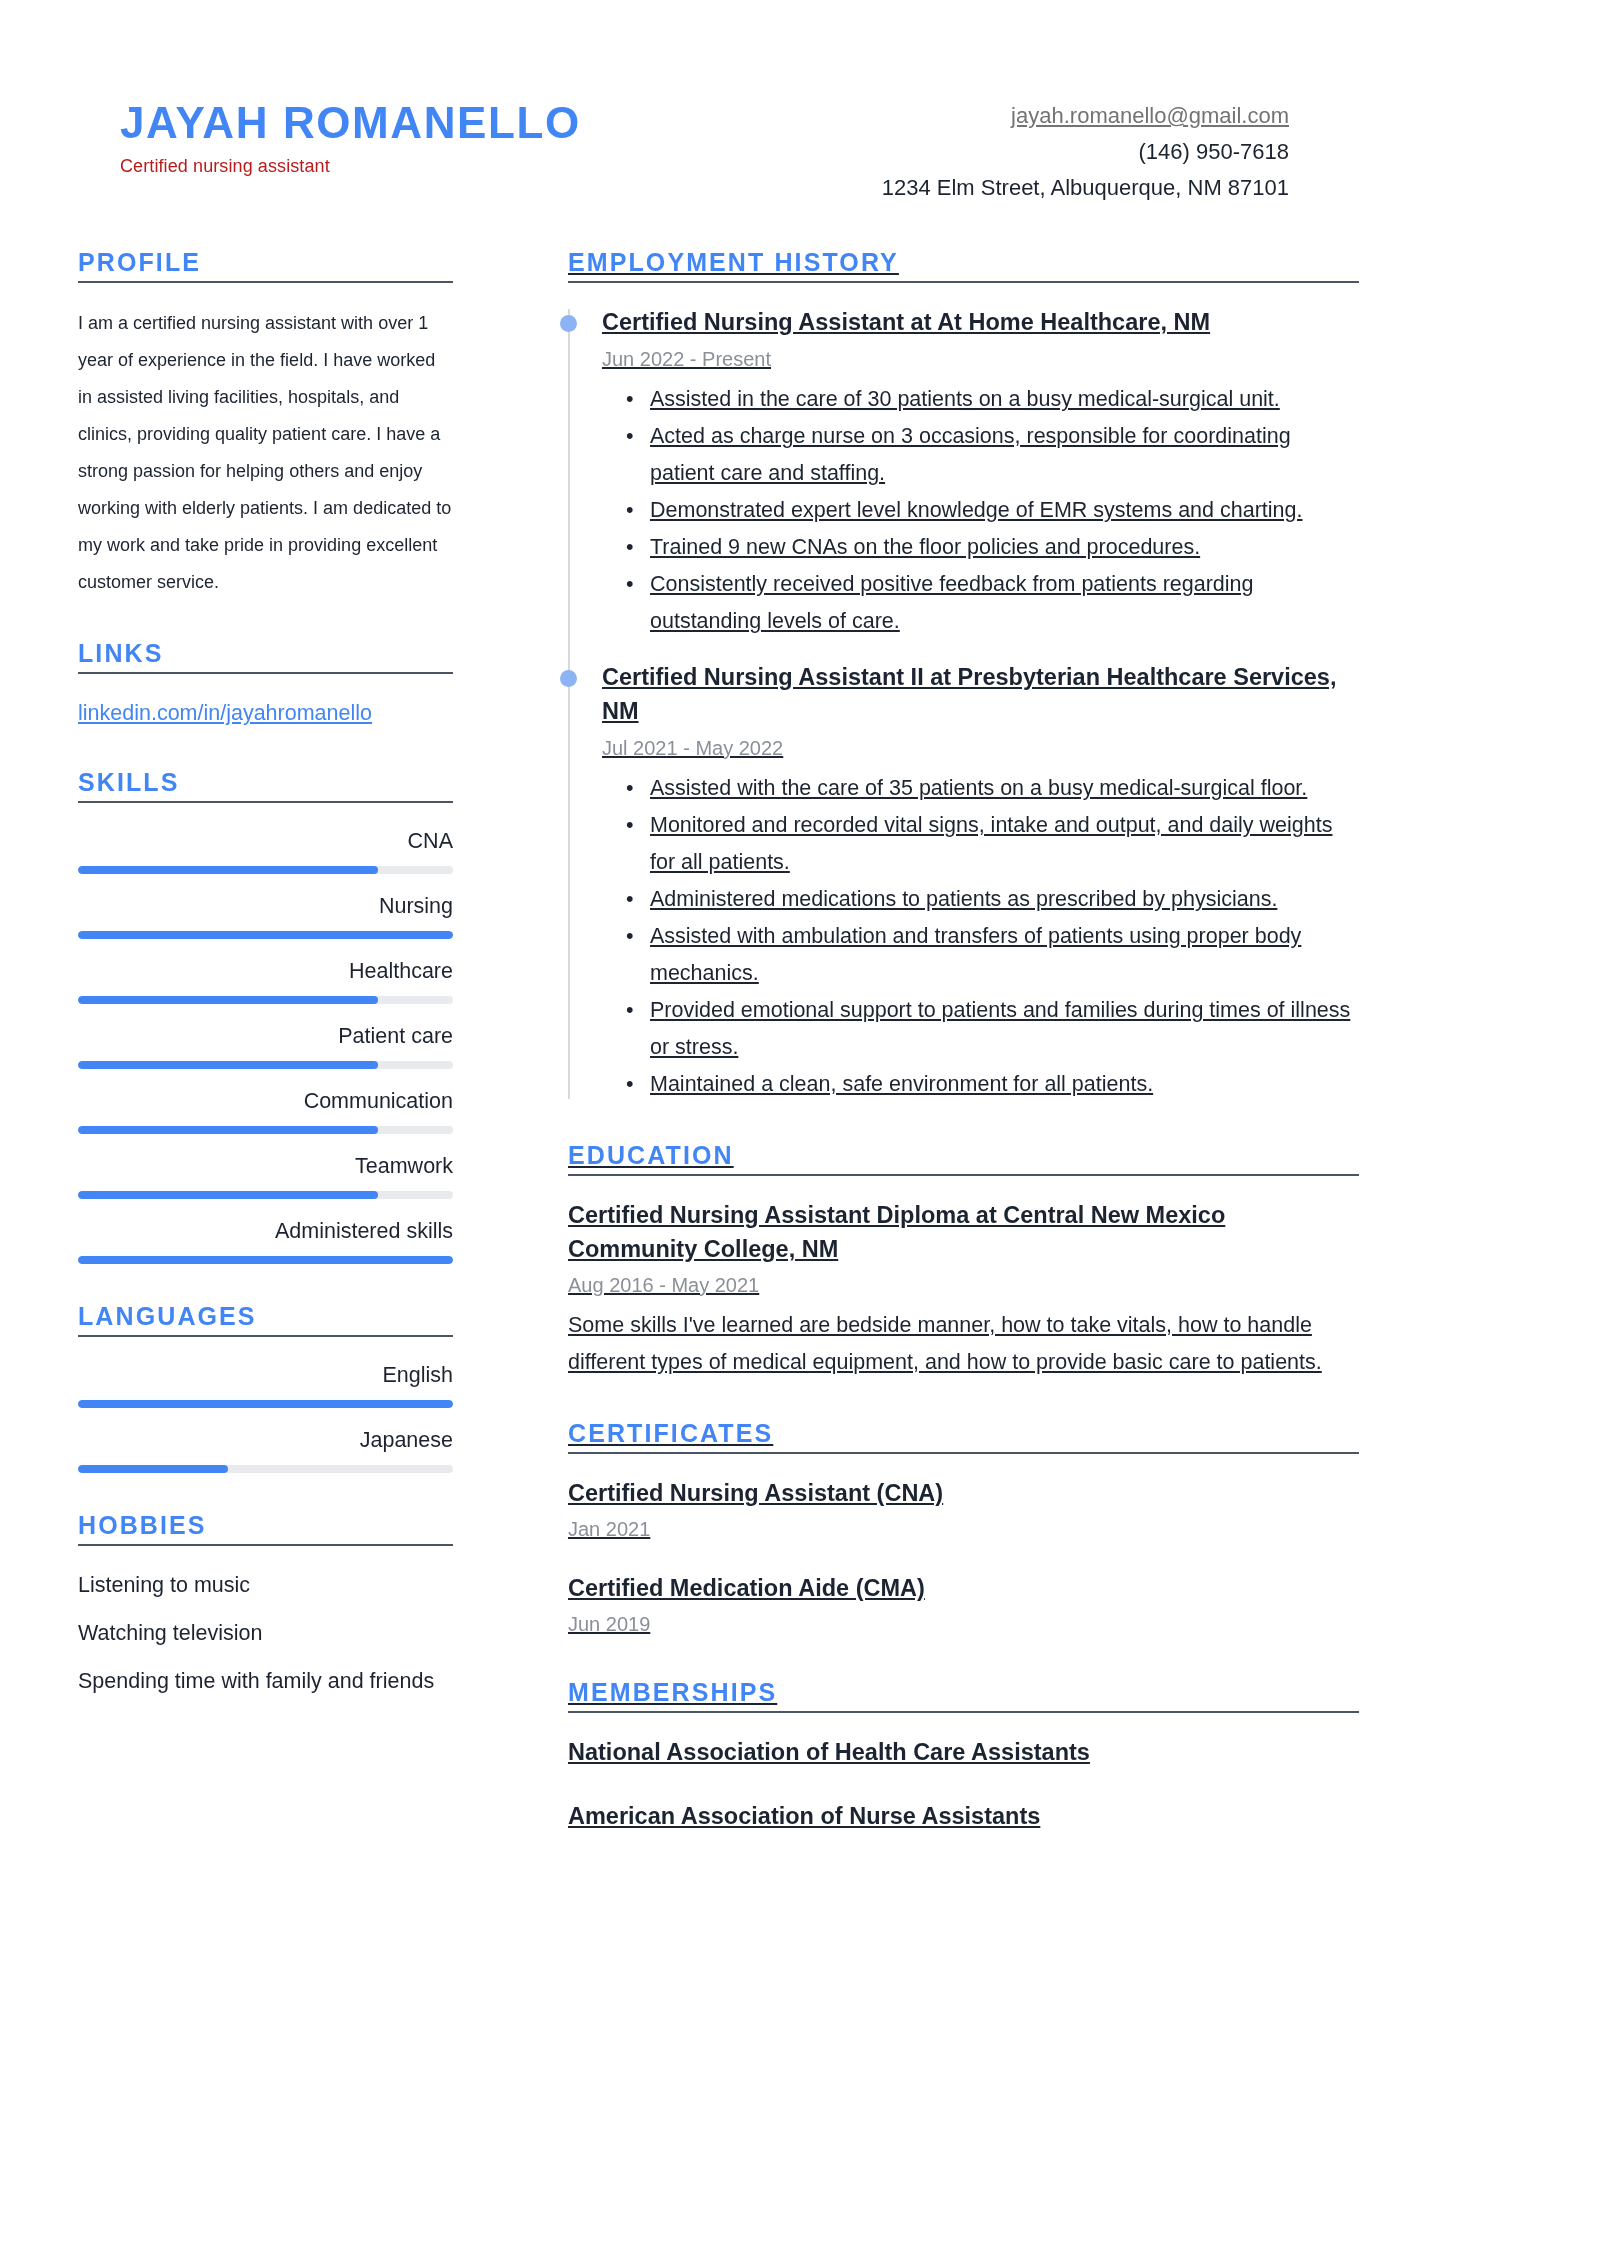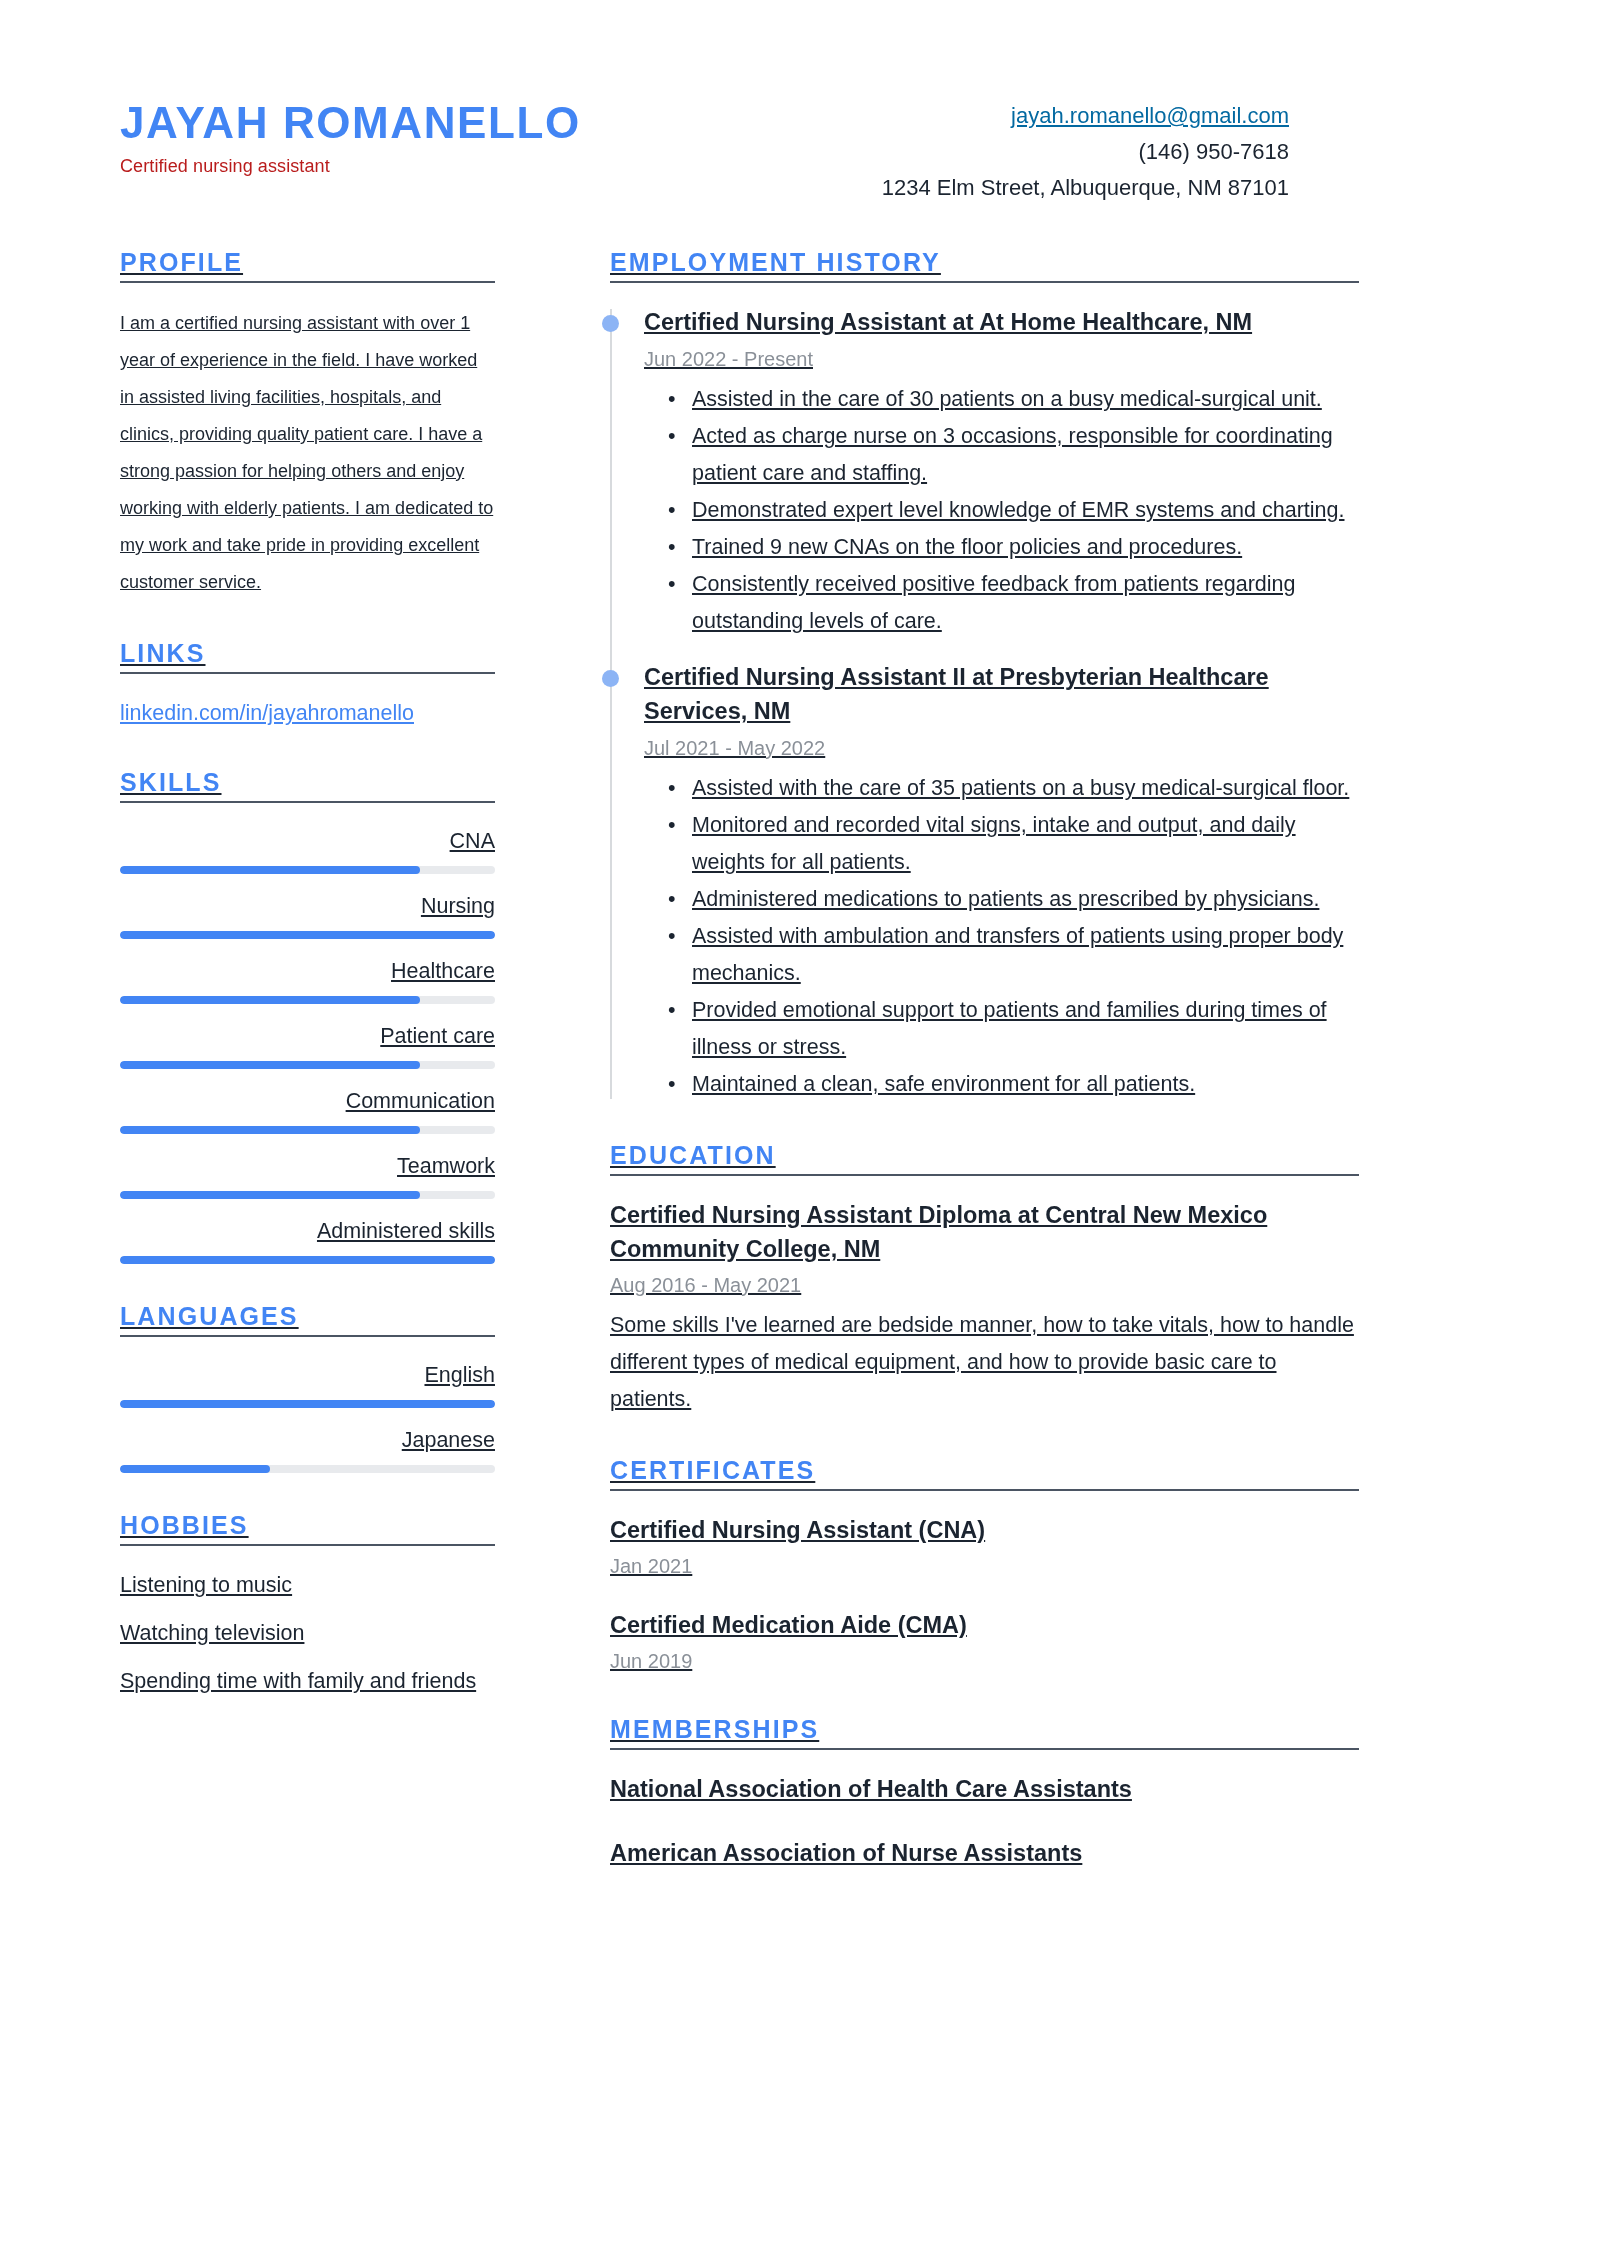--- a/index.html
+++ b/index.html
@@ -53,21 +53,21 @@
   .contact-block {
     position: absolute;
     right: 145px;
     top: 98px;
     text-align: right;
     font-size: 22px;
     line-height: 36px;
     color: #1b2430;
   }
   .contact-block a {
-    color: #0369a1;
+    color: #737373;
     text-decoration: underline;
   }
   .contact-line { white-space: nowrap; }
 
   .icon-strip {
     position: absolute;
     left: 1458px;
     top: 93px;
     width: 48px;
     height: 136px;
@@ -82,23 +82,22 @@
   .icon-strip svg { display: block; fill: #ffffff; }
 
   
   .columns {
     display: flex;
     align-items: flex-start;
     padding: 0 0 0 0;
   }
   .col-left {
     width: 500px;
-    padding-left: 120px;
+    padding-left: 78px;
     padding-right: 0;
-    text-decoration: underline;
   }
   .col-right {
     width: 1100px;
     padding-left: 115px;
     padding-right: 75px;
     text-decoration: underline;
   }
 
   
   .section { margin-bottom: 38px; }

